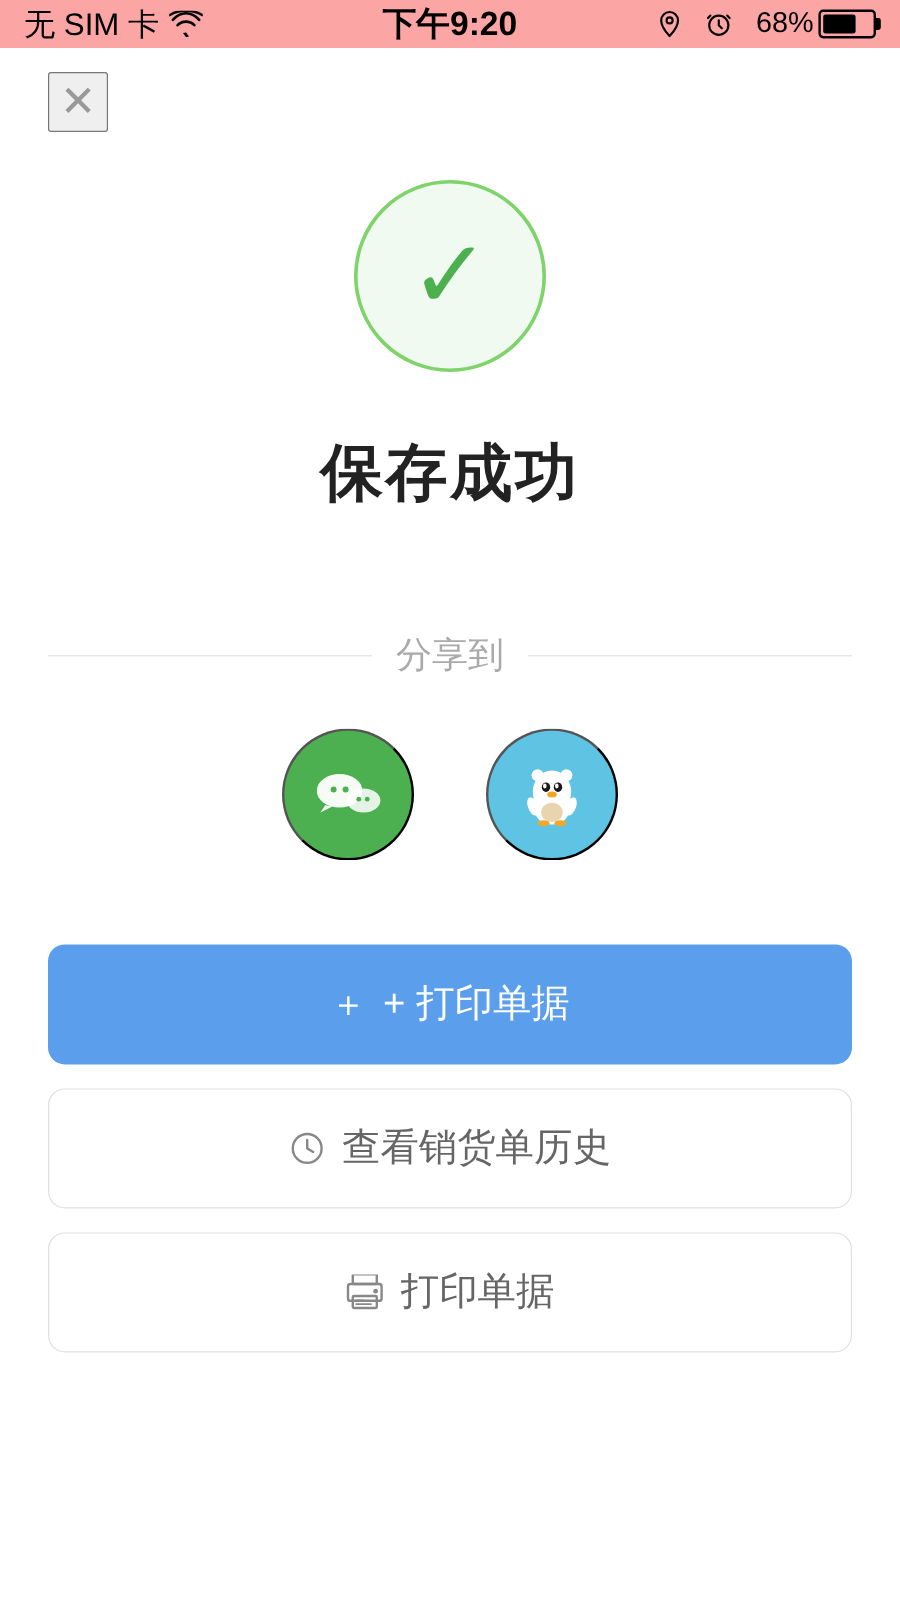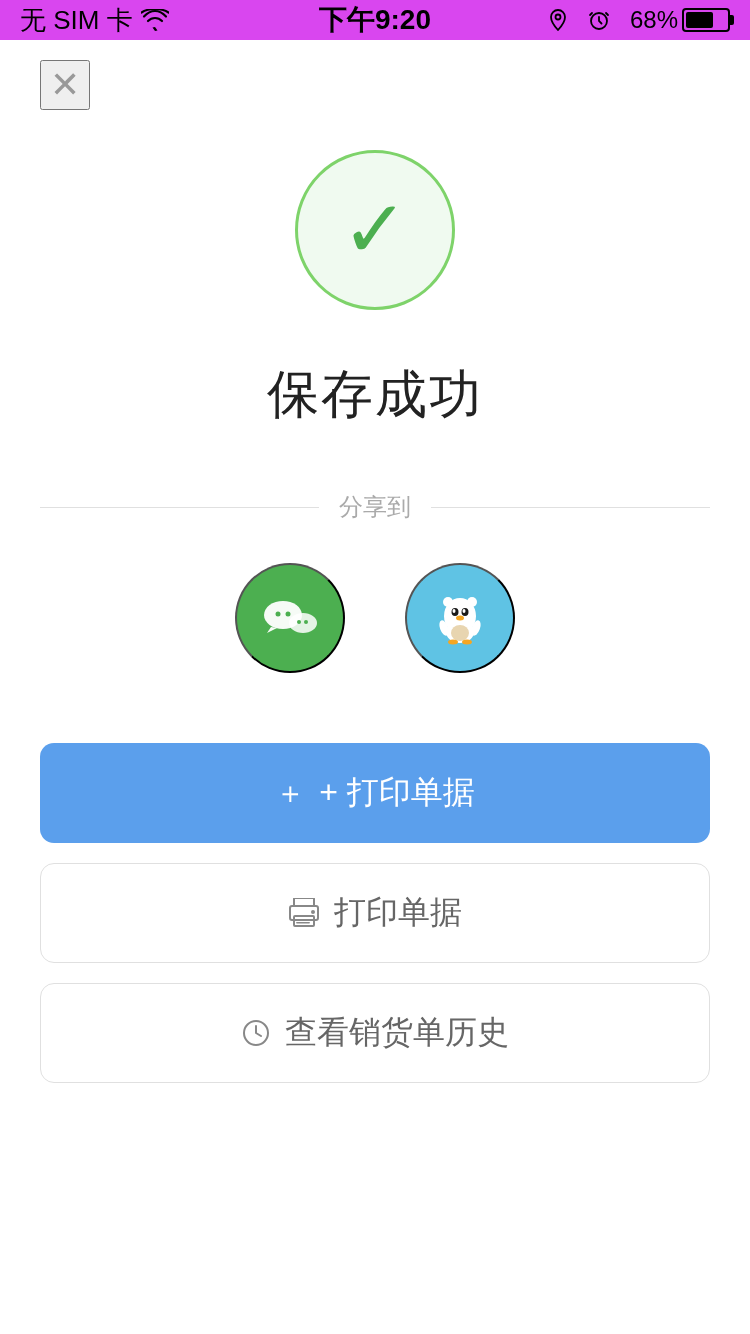--- a/index.html
+++ b/index.html
@@ -15,21 +15,21 @@
       background: #ffffff;
       font-family: -apple-system, 'PingFang SC', 'Helvetica Neue', Arial, sans-serif;
       overflow: hidden;
       position: relative;
     }
 
     
     .status-bar {
       width: 100%;
       height: 40px;
-      background: #d946ef;
+      background: #fca5a5;
       display: flex;
       align-items: center;
       justify-content: space-between;
       padding: 0 20px;
       position: relative;
     }
 
     .status-left {
       display: flex;
       align-items: center;
@@ -137,23 +137,23 @@
 
     .checkmark {
       font-size: 80px;
       color: #4caf50;
       line-height: 1;
     }
 
     
     .success-title {
       font-size: 52px;
-      font-weight: 400;
+      font-weight: 700;
       color: #222;
-      margin-bottom: 61px;
+      margin-bottom: 96px;
       letter-spacing: 2px;
     }
 
     
     .share-section {
       width: 100%;
       margin-bottom: 50px;
     }
 
     .share-divider {
@@ -163,21 +163,21 @@
       margin-bottom: 40px;
     }
 
     .divider-line {
       flex: 1;
       height: 1px;
       background: #e0e0e0;
     }
 
     .share-label {
-      font-size: 24px;
+      font-size: 30px;
       color: #aaa;
       white-space: nowrap;
     }
 
     .share-icons {
       display: flex;
       justify-content: center;
       gap: 60px;
     }
 
@@ -350,41 +350,41 @@
         </svg>
       </button>
     </div>
   </div>
 
   <div class="action-buttons">
 
     <button class="btn btn-primary">
       <span class="btn-icon">＋</span>
       <span>+ 打印单据</span>
+    </button>
+
+    <button class="btn btn-secondary">
+      <span class="btn-icon">
+        <svg width="30" height="30" viewBox="0 0 30 30" fill="none">
+          <circle cx="15" cy="15" r="12" stroke="#888" stroke-width="2" fill="none"></circle>
+          <path d="M15 8 L15 15 L20 18" stroke="#888" stroke-width="2" stroke-linecap="round" stroke-linejoin="round" fill="none"></path>
+        </svg>
+      </span>
+      <span>查看销货单历史</span>
     </button>
 
     <button class="btn btn-secondary">
       <span class="btn-icon">
         <svg width="32" height="30" viewBox="0 0 32 30" fill="none">
           <rect x="6" y="0" width="20" height="8" rx="1" stroke="#888" stroke-width="2" fill="none"></rect>
           <rect x="2" y="8" width="28" height="14" rx="2" stroke="#888" stroke-width="2" fill="none"></rect>
           <rect x="6" y="18" width="20" height="10" rx="1" stroke="#888" stroke-width="2" fill="none"></rect>
           <rect x="8" y="21" width="8" height="1.5" fill="#888" rx="1"></rect>
           <rect x="8" y="24" width="14" height="1.5" fill="#888" rx="1"></rect>
           <circle cx="25" cy="14" r="2" fill="#888"></circle>
         </svg>
       </span>
       <span>打印单据</span>
     </button>
 
-    <button class="btn btn-secondary">
-      <span class="btn-icon">
-        <svg width="30" height="30" viewBox="0 0 30 30" fill="none">
-          <circle cx="15" cy="15" r="12" stroke="#888" stroke-width="2" fill="none"></circle>
-          <path d="M15 8 L15 15 L20 18" stroke="#888" stroke-width="2" stroke-linecap="round" stroke-linejoin="round" fill="none"></path>
-        </svg>
-      </span>
-      <span>查看销货单历史</span>
-    </button>
-
   </div>
 
 </div>
 
 </body></html>

